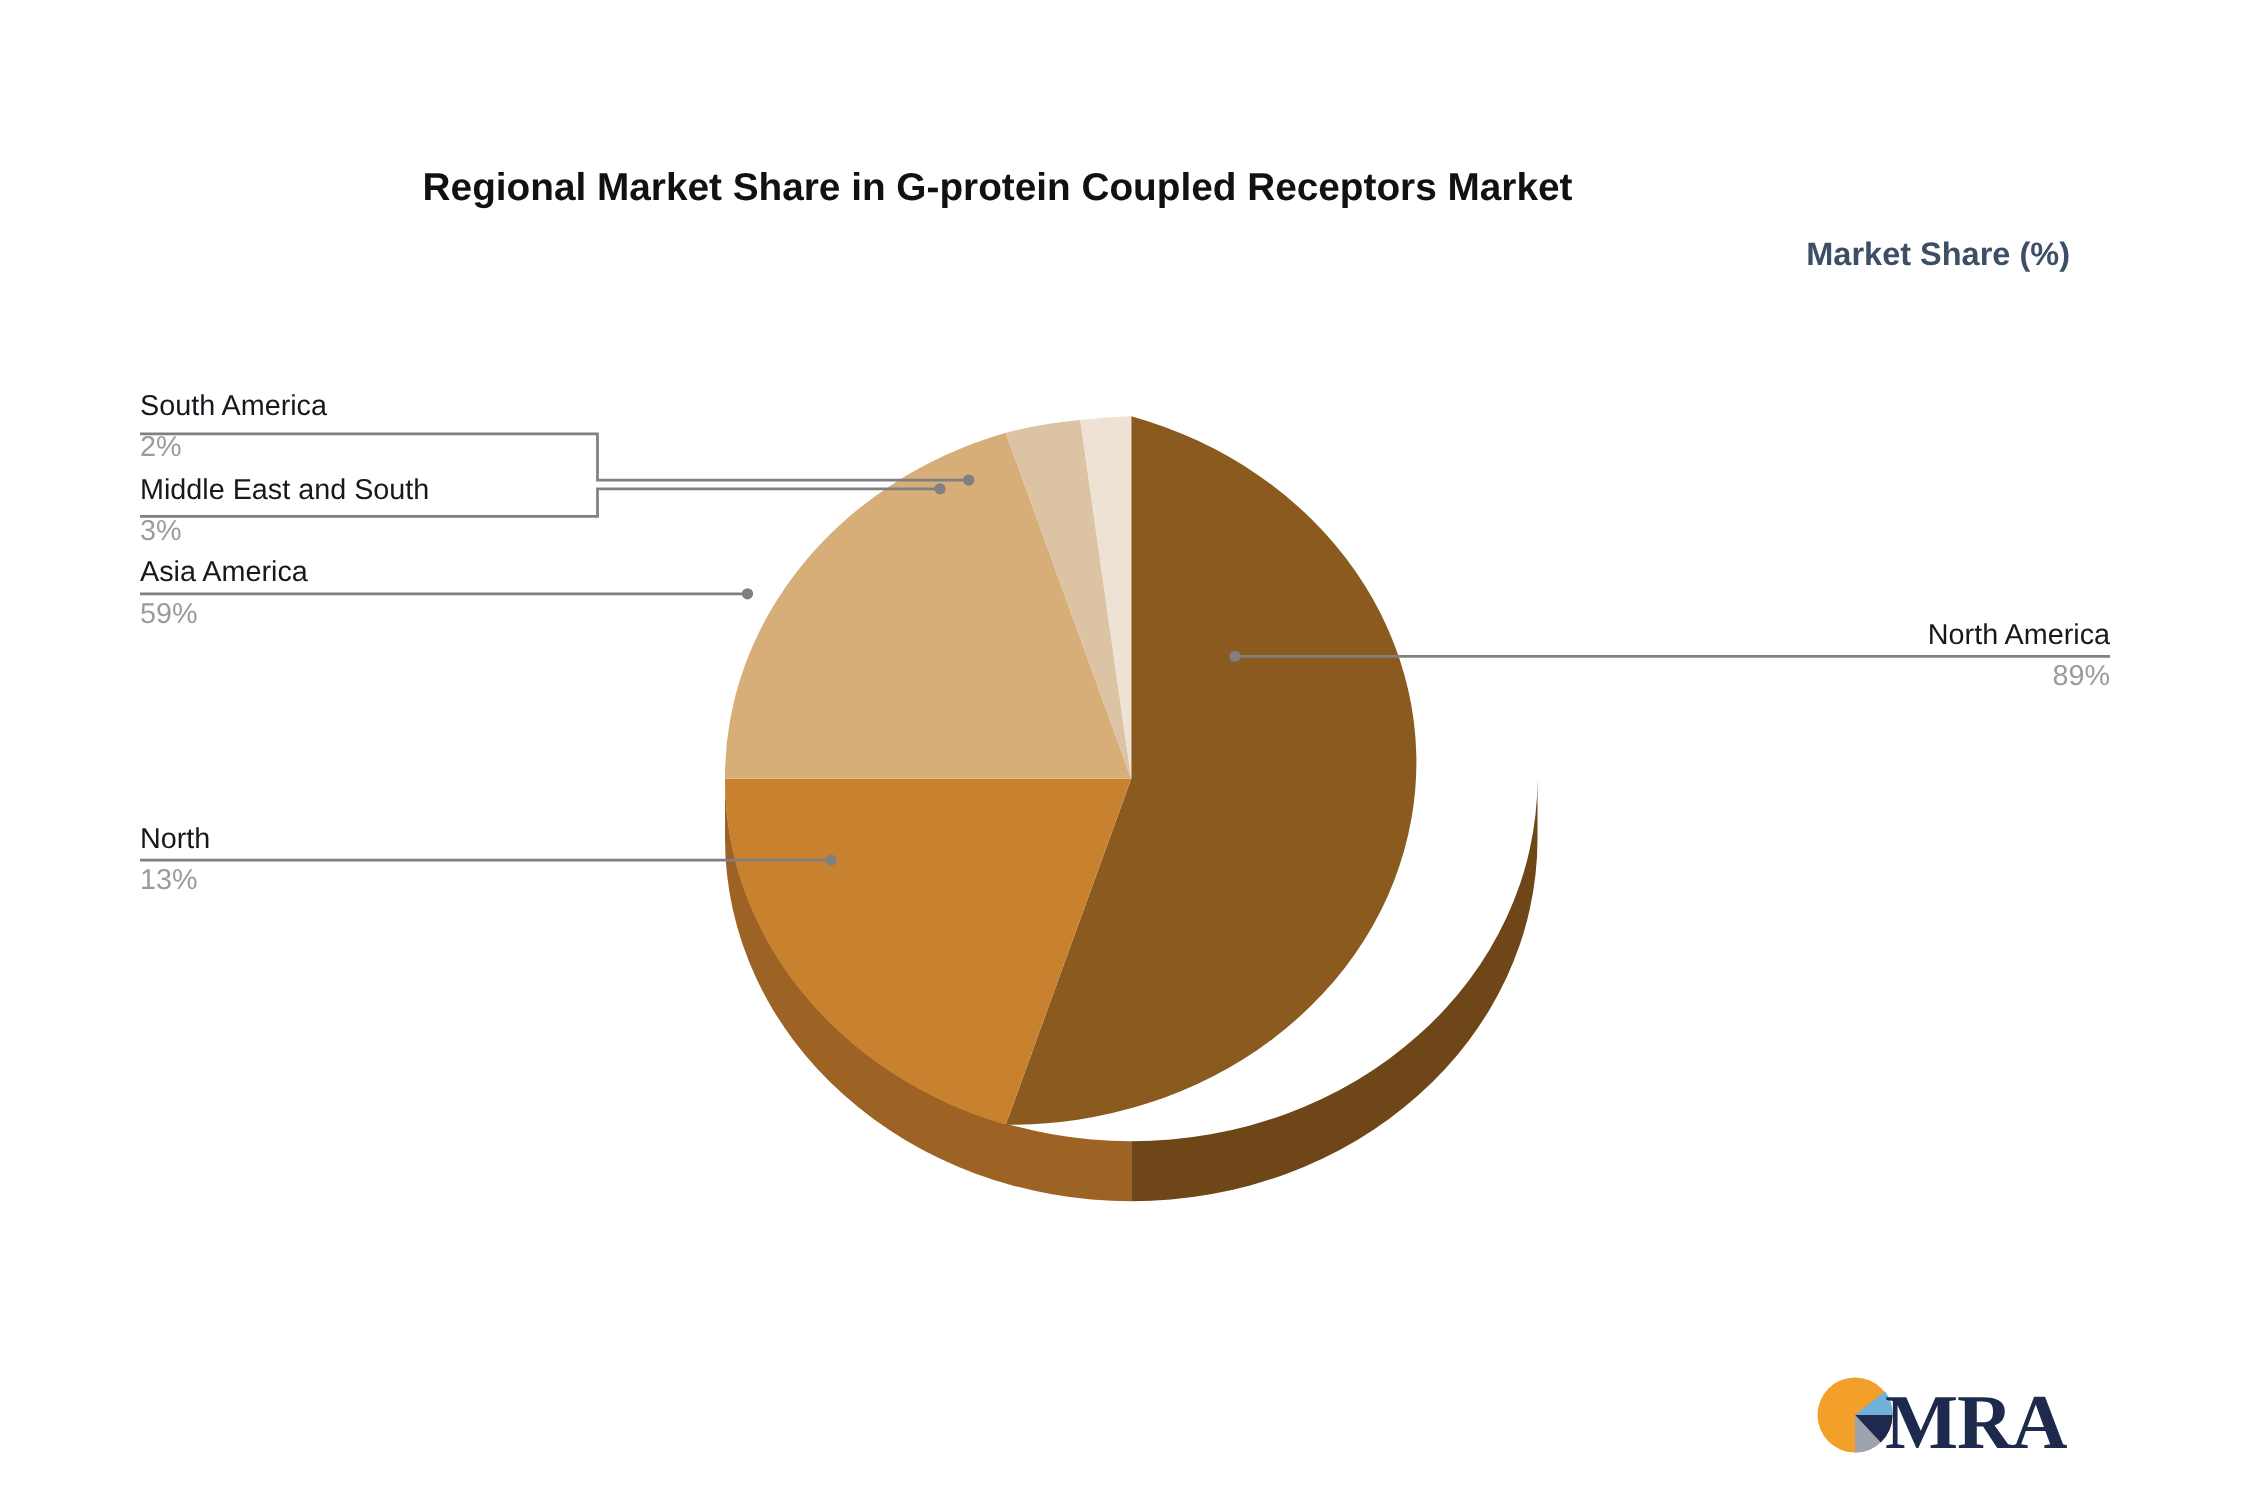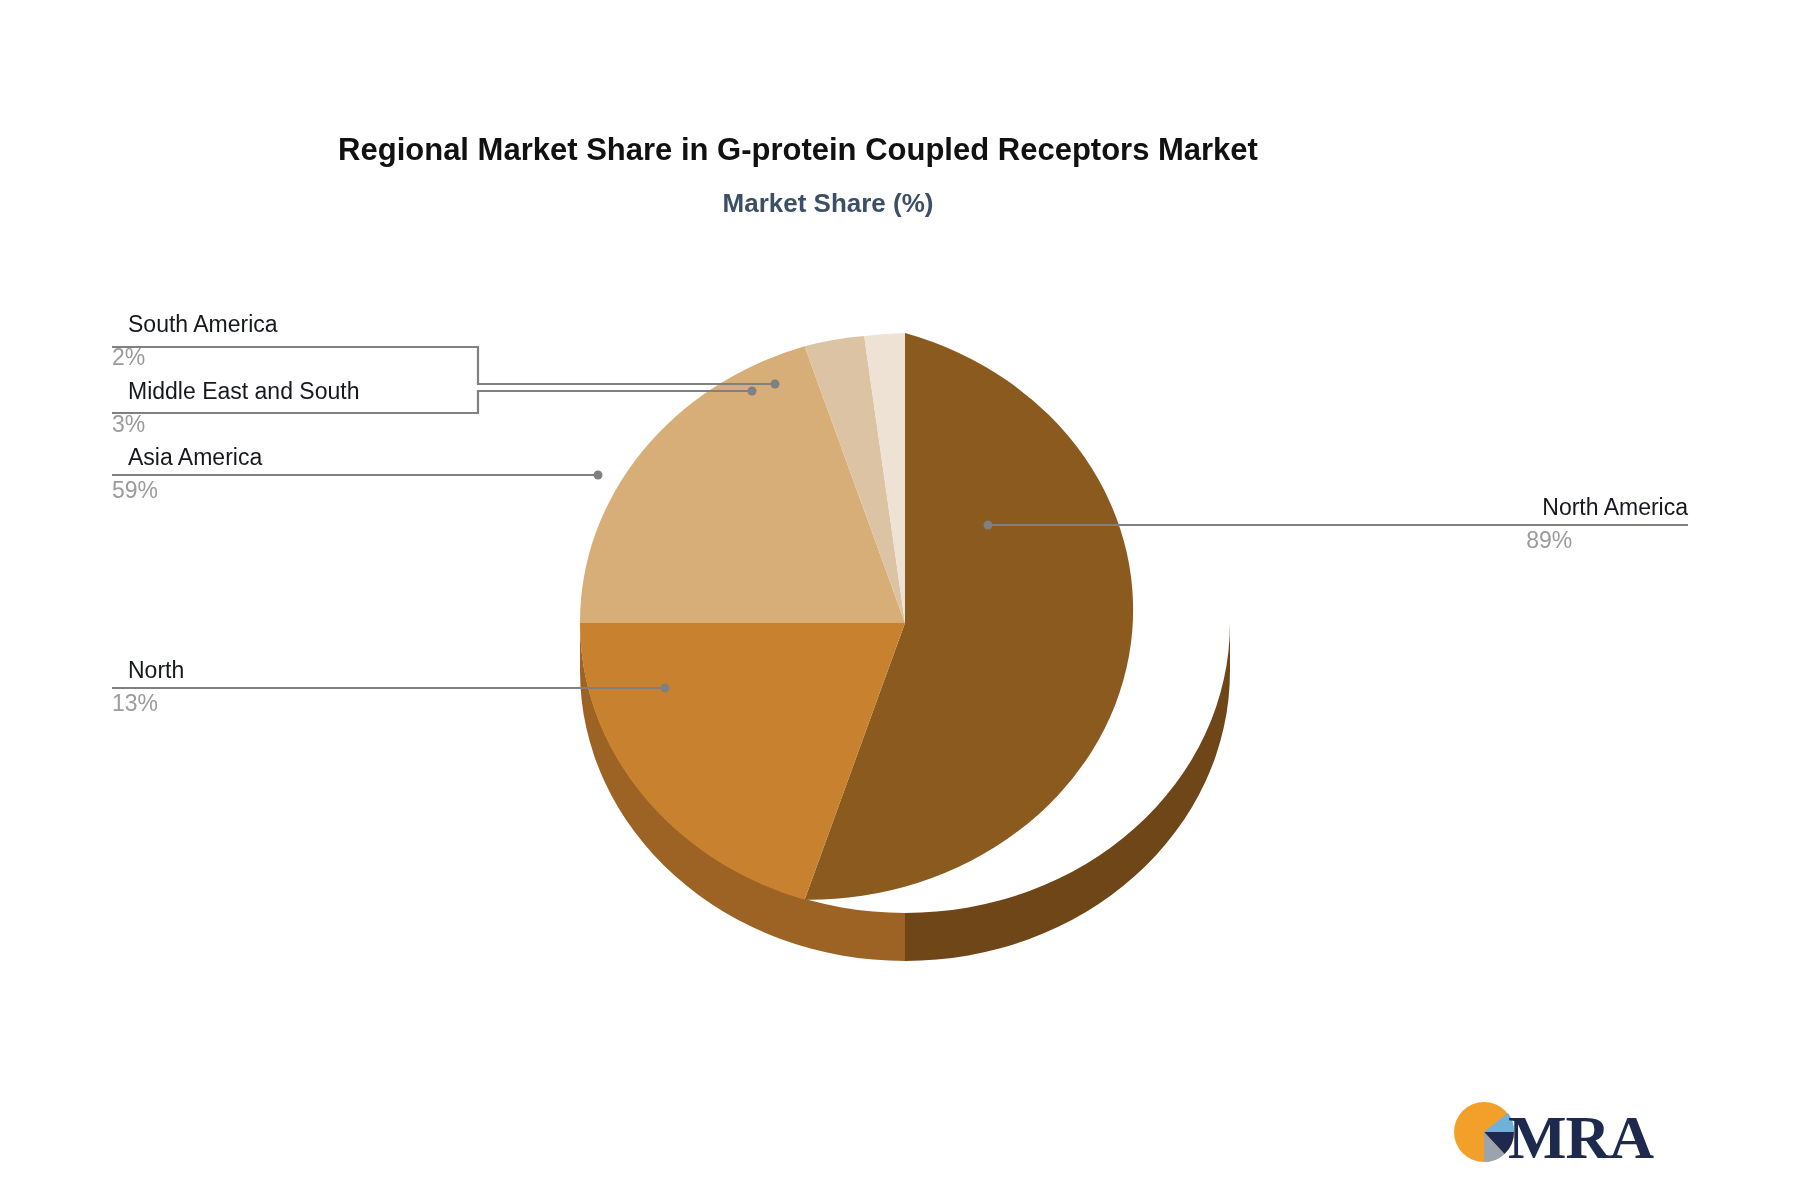--- a/index.html
+++ b/index.html
@@ -29,44 +29,43 @@
     font-size: 31px;
     font-weight: bold;
     color: #111111;
     letter-spacing: 0px;
   }
   .subtitle {
     position: absolute;
     left: 0;
     top: 188px;
     width: 1656px;
-    text-align: center;
+    text-align: right;
     font-size: 26px;
     font-weight: bold;
     color: #3d4f66;
   }
   .lbl {
     position: absolute;
     white-space: nowrap;
   }
   .lbl .name {
     display: block;
     font-size: 23px;
     color: #16181d;
     line-height: 28px;
-    margin-left: 16px;
   }
   .lbl .val {
     display: block;
     font-size: 23px;
     color: #9b9b9b;
     line-height: 28px;
     padding-top: 5px;
   }
-  .lbl.right { text-align: left; }
+  .lbl.right { text-align: right; }
 
   .logo-wrap {
     position: absolute;
     left: 1448px;
     top: 1092px;
     width: 212px;
     height: 80px;
   }
 </style>
 </head>

